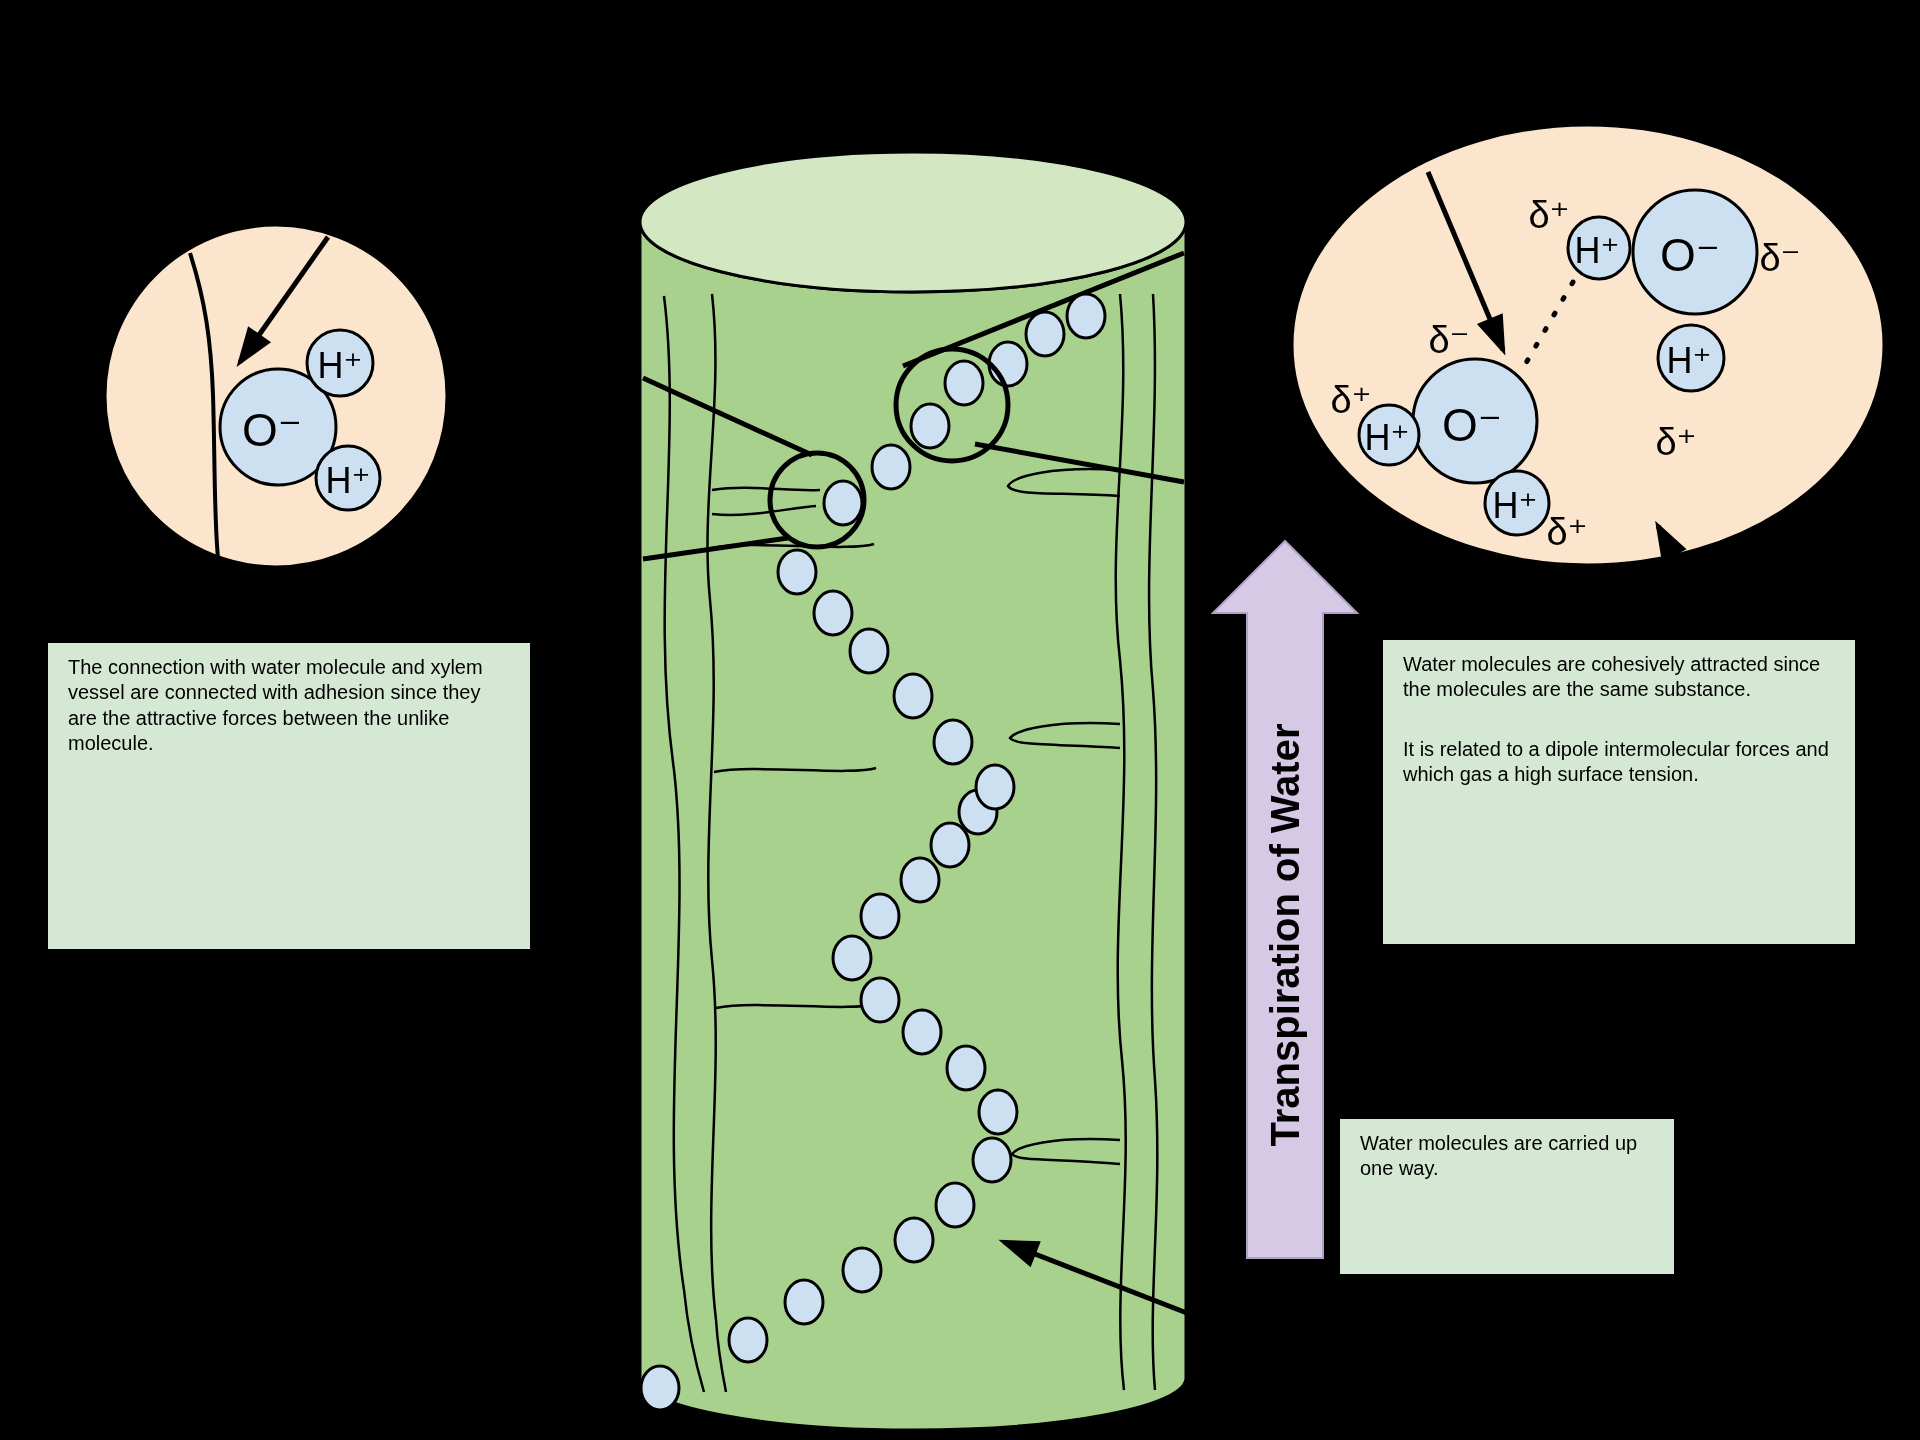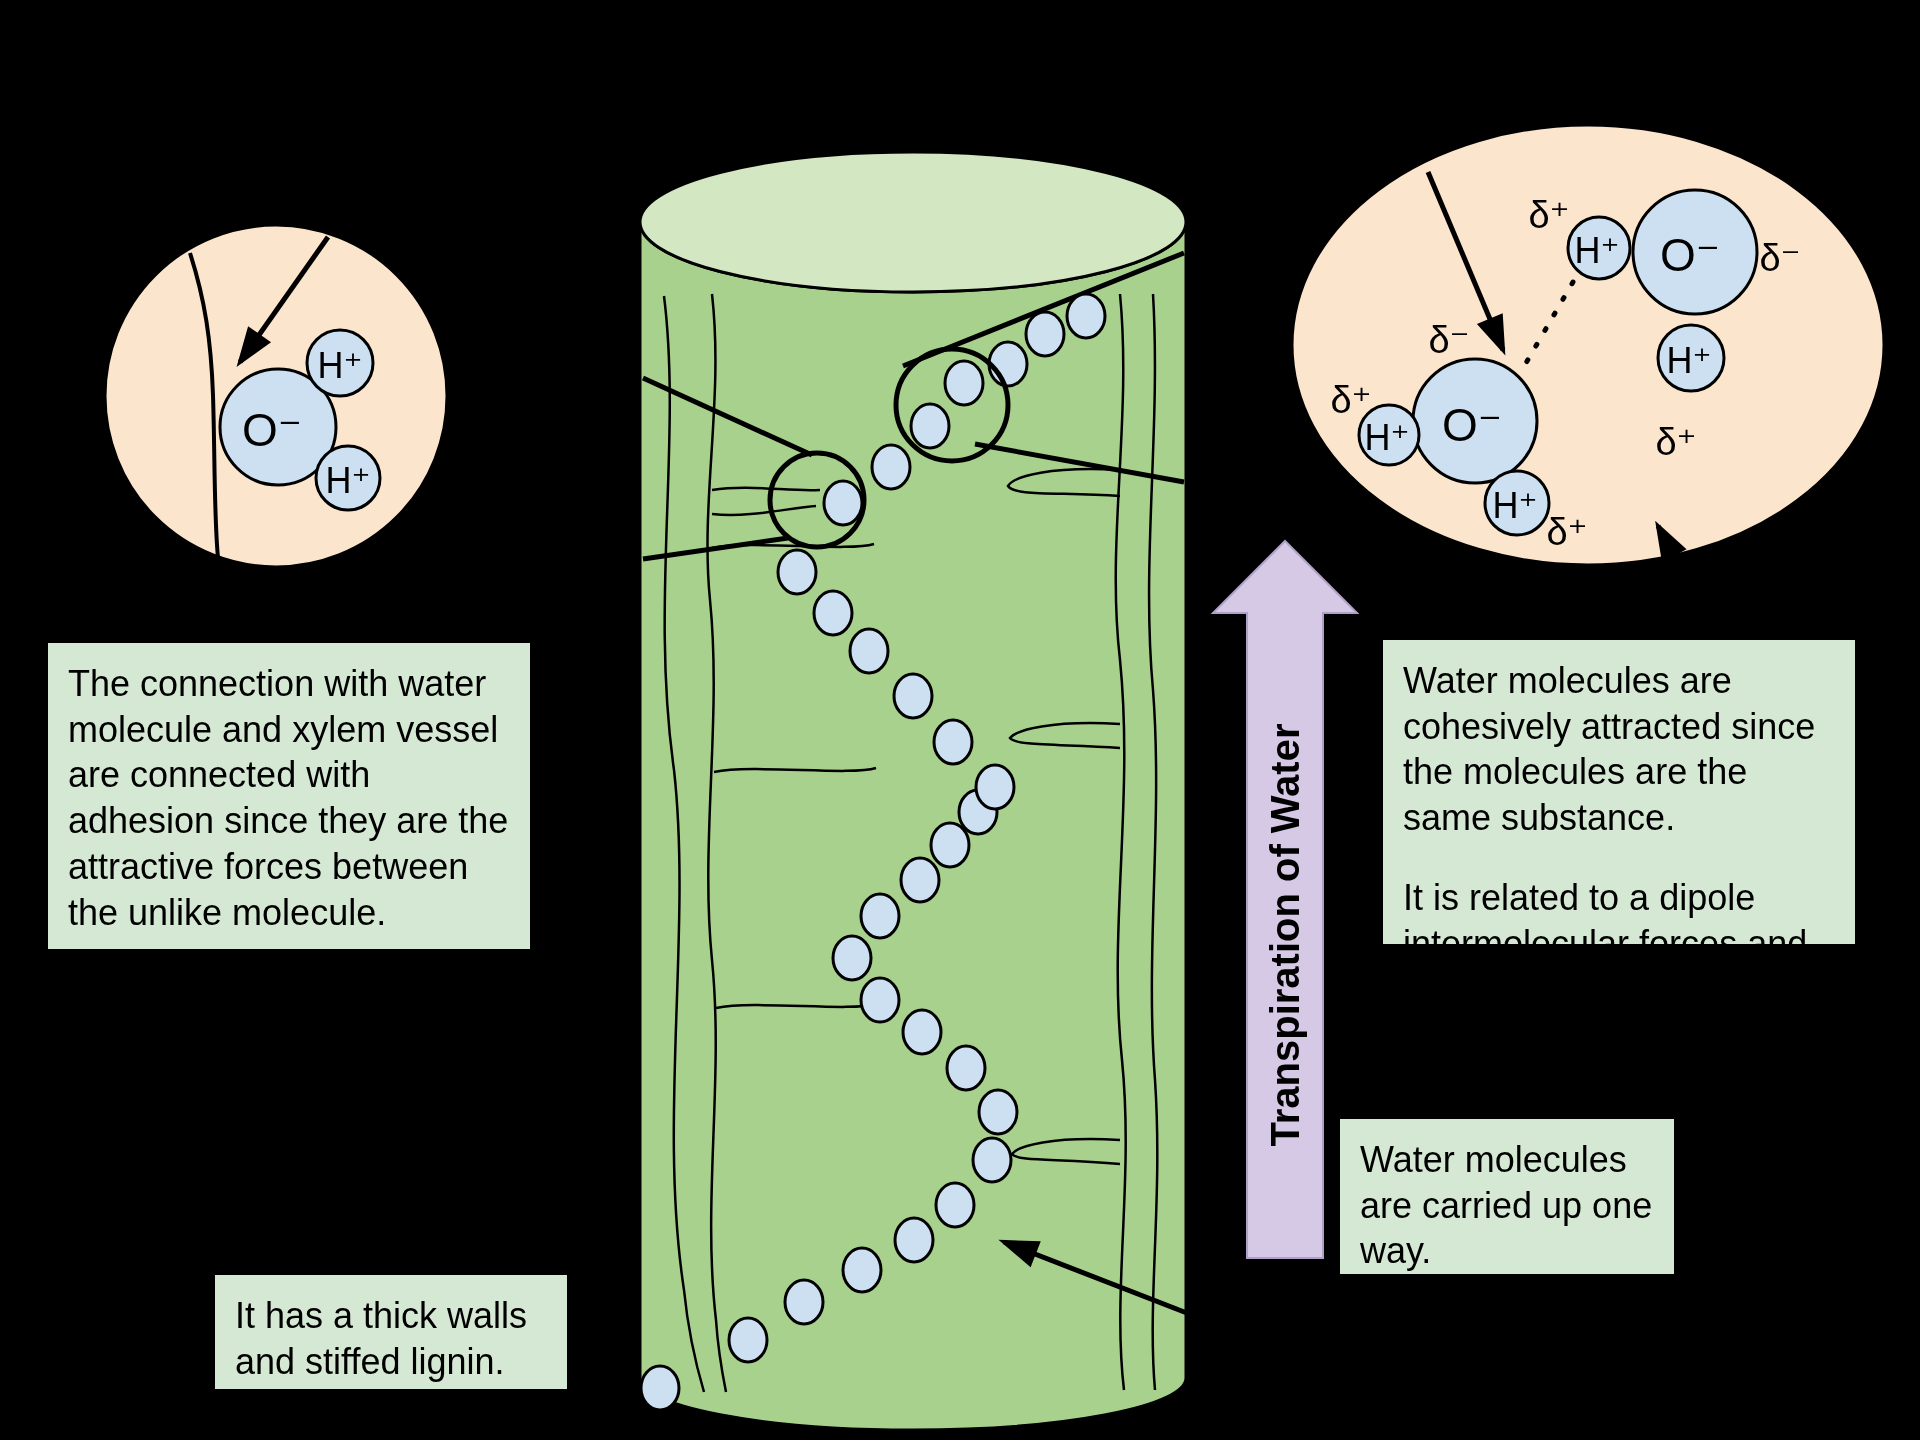--- a/index.html
+++ b/index.html
@@ -1,21 +1,21 @@
 <!DOCTYPE html>
 <html><head>
 <meta charset="utf-8">
 <style>
   html,body{margin:0;padding:0;background:#000;}
   #stage{position:relative;width:1920px;height:1440px;background:#000;overflow:hidden;
          font-family:"Liberation Sans","DejaVu Sans",sans-serif;}
   #diagram{position:absolute;left:0;top:0;width:1920px;height:1440px;}
 
   .note{position:absolute;background:#d5e8d4;color:#000;
-        font-size:36px;line-height:1.27;padding:18px 20px;box-sizing:border-box;}
+        font-size:20px;line-height:1.27;padding:12px 20px;box-sizing:border-box;}
   .note p{margin:0;}
   .note p + p{margin-top:34px;}
   #note-adhesion{left:48px;top:643px;width:482px;height:306px;}
   #note-cohesion{left:1383px;top:640px;width:472px;height:304px;}
   #note-carried{left:1340px;top:1119px;width:334px;height:155px;}
   #note-walls{left:215px;top:1275px;width:352px;height:114px;}
 
   #transp-label{position:absolute;left:905px;top:905px;width:760px;height:60px;
         transform:rotate(-90deg);transform-origin:50% 50%;
         font-size:40px;font-weight:bold;color:#000;text-align:center;line-height:60px;}
@@ -163,17 +163,14 @@
 
   <div id="note-cohesion" class="note" data-name="cohesion-note">
     <p data-name="cohesion-note-paragraph-1">Water molecules are cohesively attracted since the molecules are the same substance.</p>
     <p data-name="cohesion-note-paragraph-2">It is related to a dipole intermolecular forces and which gas a high surface tension.</p>
   </div>
 
   <div id="note-carried" class="note" data-name="carried-up-note">
     <p data-name="carried-up-note-text">Water molecules are carried up one way.</p>
   </div>
 
-  <div id="note-walls" class="note" data-name="thick-walls-note">
-    <p data-name="thick-walls-note-text">It has a thick walls and stiffed lignin.</p>
-  </div>
 
 </div>
 
 </body></html>

